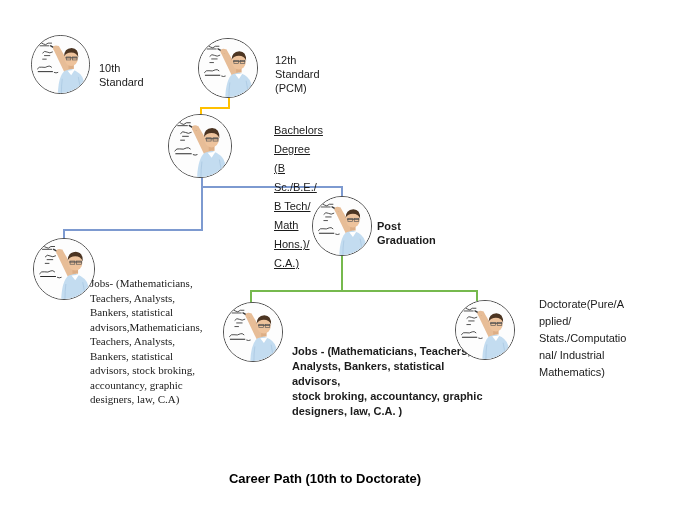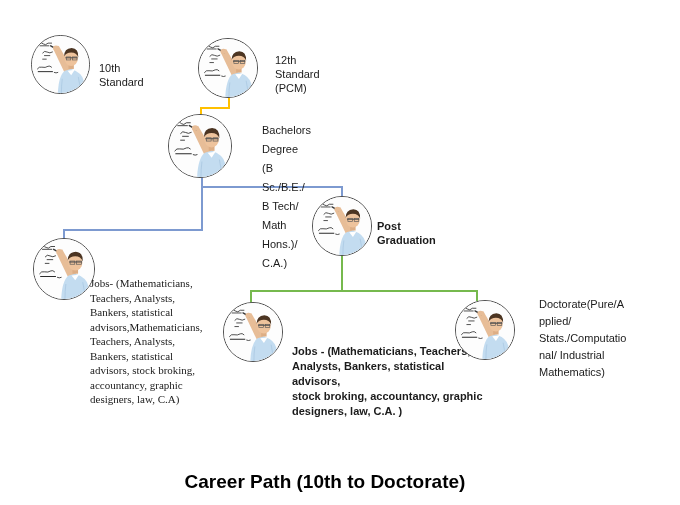--- a/index.html
+++ b/index.html
@@ -18,29 +18,29 @@
   .nlabel{
     position:absolute;font-size:11px;line-height:14px;
     white-space:pre-line;color:#1b1b1b;
   }
   .connector{position:absolute;}
   .c-yellow{background:var(--connector-yellow,#FFC000);}
   .c-blue{background:var(--connector-blue,#7D9AD0);}
   .c-green{background:var(--connector-green,#76B94E);}
   .title{
     position:absolute;left:0;top:471px;width:650px;text-align:center;
-    font-weight:bold;font-size:19px;color:#000;
+    font-weight:bold;font-size:13px;color:#000;
   }
   
   #circ-std10{left:31px;top:35px;width:59px;height:59px;}
   #lab-std10{left:99px;top:61px;}
   #circ-std12{left:198px;top:38px;width:60px;height:60px;}
   #lab-std12{left:267px;top:53px;margin-left:8px;}
   #circ-bachelors{left:168px;top:114px;width:64px;height:64px;}
-  #lab-bachelors{left:262px;top:121px;line-height:19px;}
+  #lab-bachelors{left:274px;top:121px;line-height:19px;text-decoration:underline;}
   #circ-jobsleft{left:33px;top:238px;width:62px;height:62px;}
   #lab-jobsleft{left:90px;top:276px;width:140px;line-height:14.5px;font-family:Liberation Serif, serif;}
   #circ-postgrad{left:312px;top:196px;width:60px;height:60px;}
   #lab-postgrad{left:377px;top:219px;font-weight:bold;}
   #circ-jobsmid{left:223px;top:302px;width:60px;height:60px;}
   #lab-jobsmid{left:292px;top:344px;width:200px;line-height:15px;font-weight:bold;}
   #circ-doctorate{left:455px;top:300px;width:60px;height:60px;}
   #lab-doctorate{left:539px;top:296px;width:100px;line-height:17px;}
 </style>
 </head>

